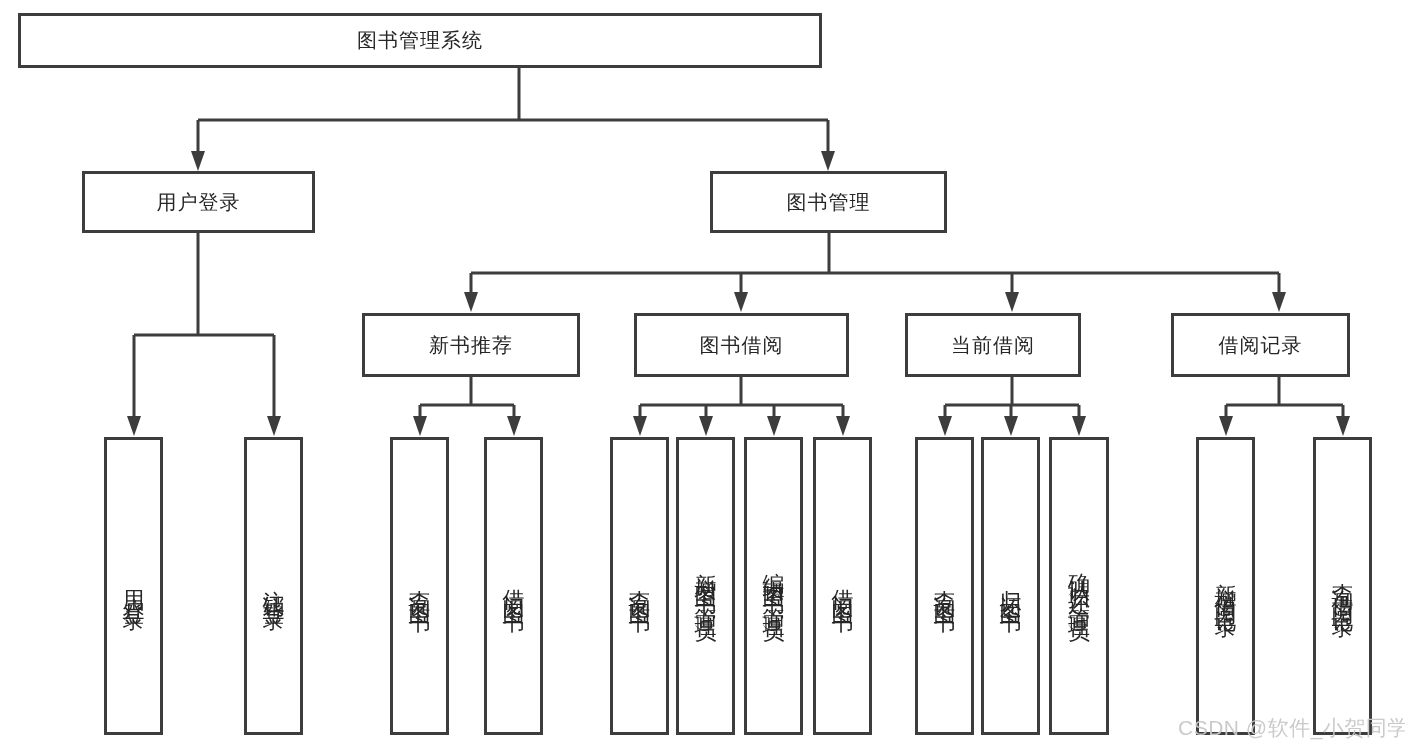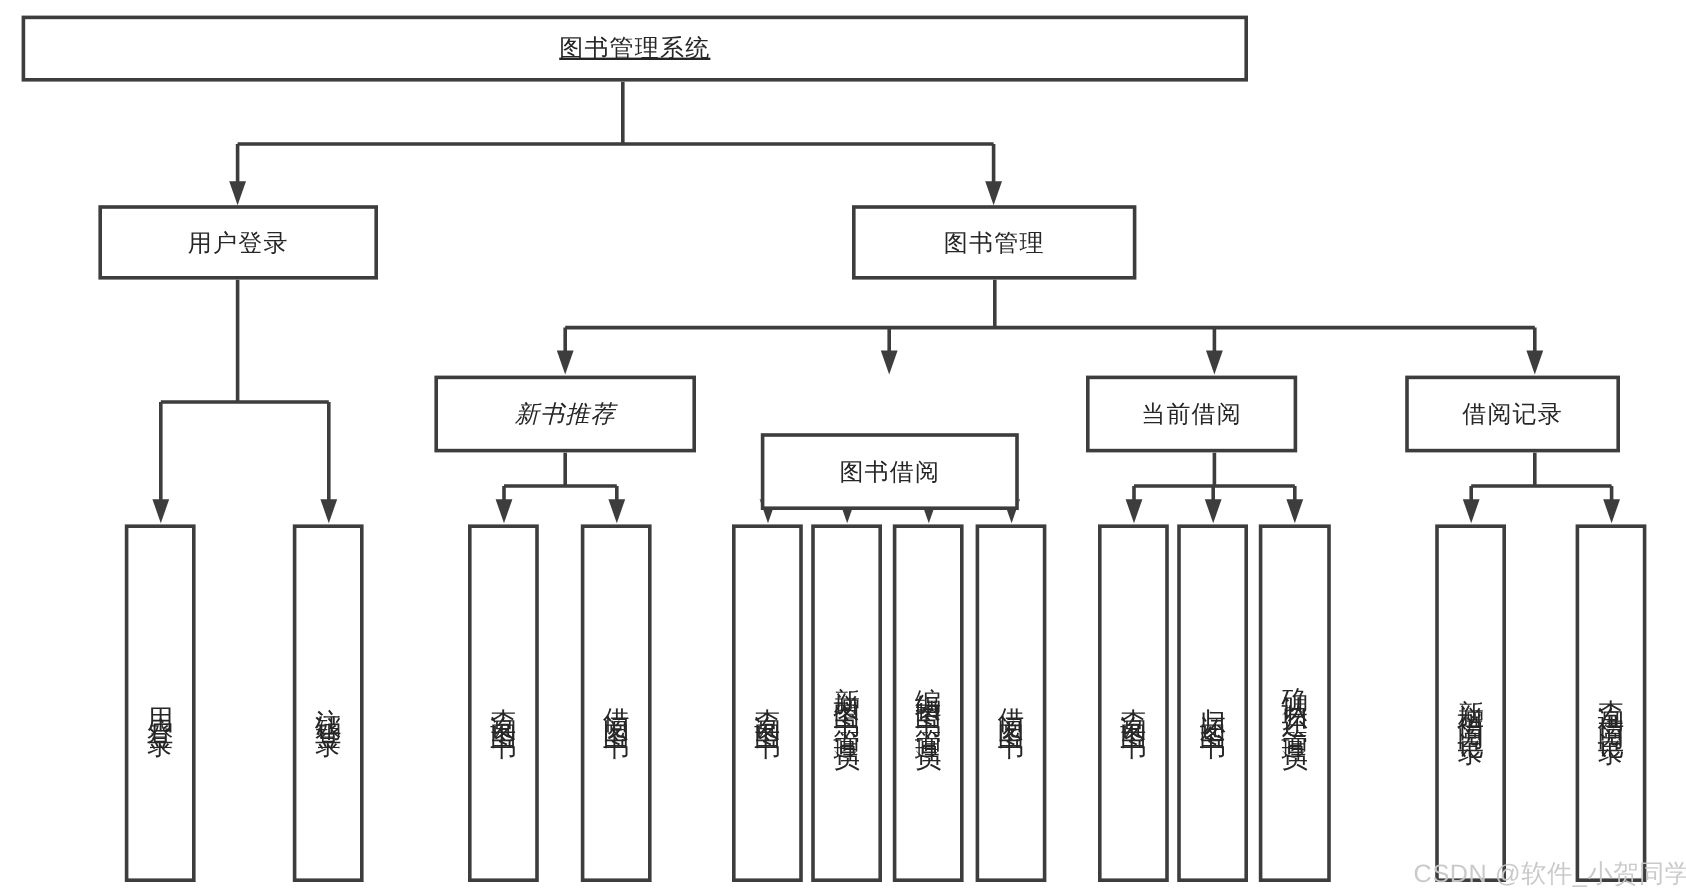--- a/index.html
+++ b/index.html
@@ -22,27 +22,27 @@
     border:3px solid var(--line);color:var(--text);
     display:flex;align-items:center;justify-content:center;
     z-index:1;text-align:center;
   }
   .hbox{font-size:20px;letter-spacing:1px;}
   .vbox{
     writing-mode:vertical-rl;text-orientation:mixed;
     font-size:22px;letter-spacing:7px;line-height:1;
   }
   
-  #n-root{left:18px;top:13px;width:1022px;height:55px;text-decoration:underline;}
+  #n-root{left:18px;top:13px;width:804px;height:55px;}
   
   #n-user-login{left:82px;top:171px;width:233px;height:62px;}
   #n-book-mgmt{left:710px;top:171px;width:237px;height:62px;text-align:right;}
   
-  #n-new-book-rec{left:362px;top:313px;width:218px;height:64px;font-style:italic;}
-  #n-book-borrow{left:634px;top:313px;width:215px;height:64px;margin-top:48px;}
+  #n-new-book-rec{left:362px;top:313px;width:218px;height:64px;}
+  #n-book-borrow{left:634px;top:313px;width:215px;height:64px;}
   #n-current-borrow{left:905px;top:313px;width:176px;height:64px;}
   #n-borrow-records{left:1171px;top:313px;width:179px;height:64px;}
   
   .leaf{top:437px;height:298px;width:59px;}
   #l-user-login{left:104px;}
   #l-logout{left:244px;}
   #l-query-book-new{left:390px;}
   #l-borrow-book-new{left:484px;}
   #l-query-book-borrow{left:610px;}
   #l-add-book{left:676px;}

